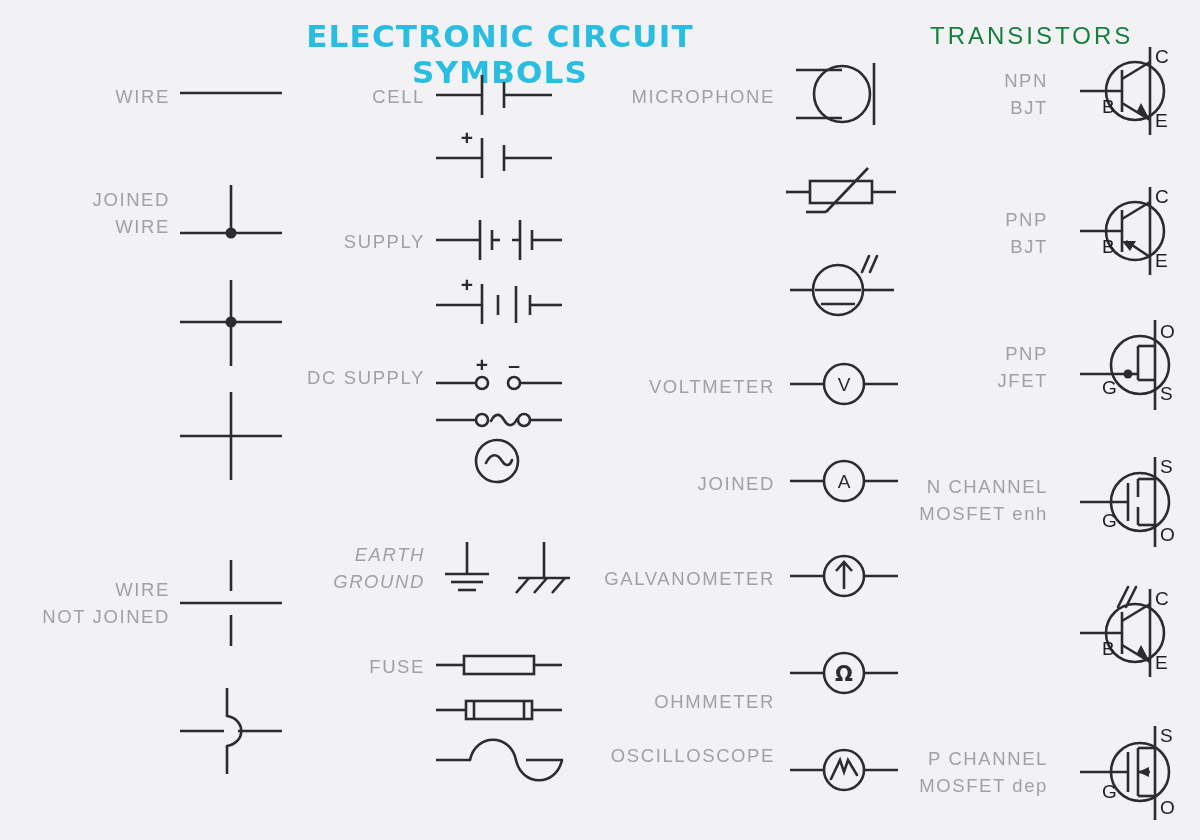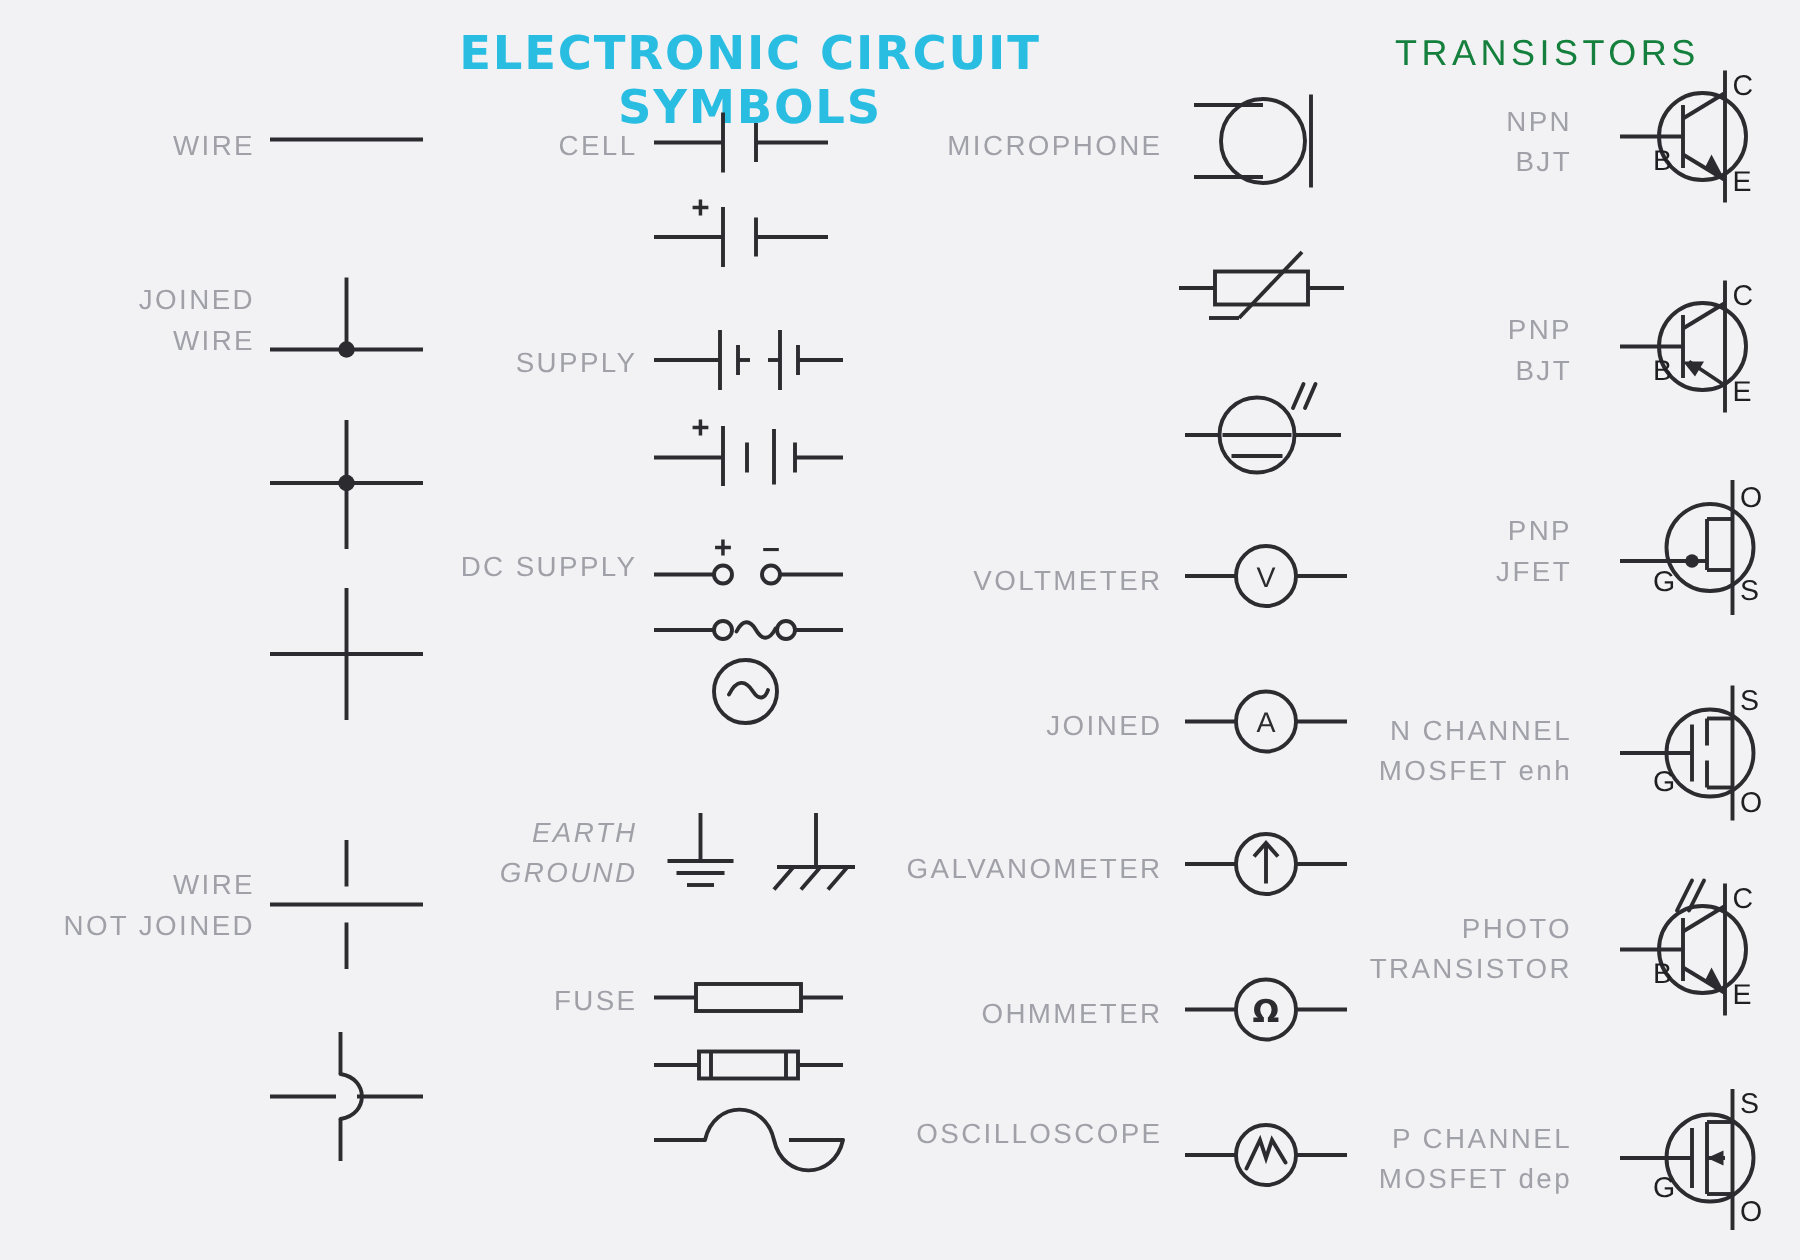--- a/index.html
+++ b/index.html
@@ -238,21 +238,21 @@
 
   <div class="lbl" style="left:545px;top:565px;width:230px;">GALVANOMETER</div>
   <svg style="left:790px;top:549px;" width="110" height="56">
     <line class="ln" x1="0" y1="27" x2="34" y2="27"></line>
     <circle class="ln" cx="54" cy="27" r="20" fill="none"></circle>
     <line class="ln" x1="54" y1="40" x2="54" y2="14"></line>
     <path class="ln" d="M46 22 L54 13 L62 22" fill="none"></path>
     <line class="ln" x1="74" y1="27" x2="108" y2="27"></line>
   </svg>
 
-  <div class="lbl" style="left:560px;top:662px;width:215px;">OHMMETER</div>
+  <div class="lbl" style="left:560px;top:688px;width:215px;">OHMMETER</div>
   <svg style="left:790px;top:646px;" width="110" height="56">
     <line class="ln" x1="0" y1="27" x2="34" y2="27"></line>
     <circle class="ln" cx="54" cy="27" r="20" fill="none"></circle>
     <text class="glyphB" x="54" y="35">Ω</text>
     <line class="ln" x1="74" y1="27" x2="108" y2="27"></line>
   </svg>
 
   <div class="lbl" style="left:550px;top:742px;width:225px;">OSCILLOSCOPE</div>
   <svg style="left:790px;top:745px;" width="110" height="56">
     <line class="ln" x1="0" y1="25" x2="34" y2="25"></line>
@@ -316,22 +316,20 @@
     <line class="ln" x1="58" y1="24" x2="58" y2="42"></line>
     <line class="ln" x1="58" y1="52" x2="58" y2="70"></line>
     <line class="ln" x1="58" y1="24" x2="75" y2="24"></line>
     <line class="ln" x1="58" y1="70" x2="75" y2="70"></line>
     <line class="ln" x1="75" y1="2" x2="75" y2="92"></line>
     <text class="pin" x="80" y="18">S</text>
     <text class="pin" x="22" y="72">G</text>
     <text class="pin" x="80" y="86">O</text>
   </svg>
 
-  <div class="lbl" style="left:880px;top:605px;width:168px;">PHOTO
-TRANSISTOR</div>
   <svg style="left:1080px;top:585px;" width="110" height="94">
     <circle class="ln" cx="55" cy="48" r="29" fill="none"></circle>
     <line class="ln" x1="0" y1="48" x2="42" y2="48"></line>
     <line class="ln" x1="42" y1="27" x2="42" y2="69"></line>
     <line class="ln" x1="42" y1="36" x2="70" y2="19"></line>
     <line class="ln" x1="42" y1="60" x2="70" y2="77"></line>
     <path class="fillk" d="M70 77 L57 68 L61 60 Z"></path>
     <line class="ln" x1="70" y1="4" x2="70" y2="92"></line>
     <line class="lnT" x1="38" y1="22" x2="48" y2="2" stroke-width="2.4"></line>
     <line class="lnT" x1="46" y1="22" x2="56" y2="2" stroke-width="2.4"></line>

